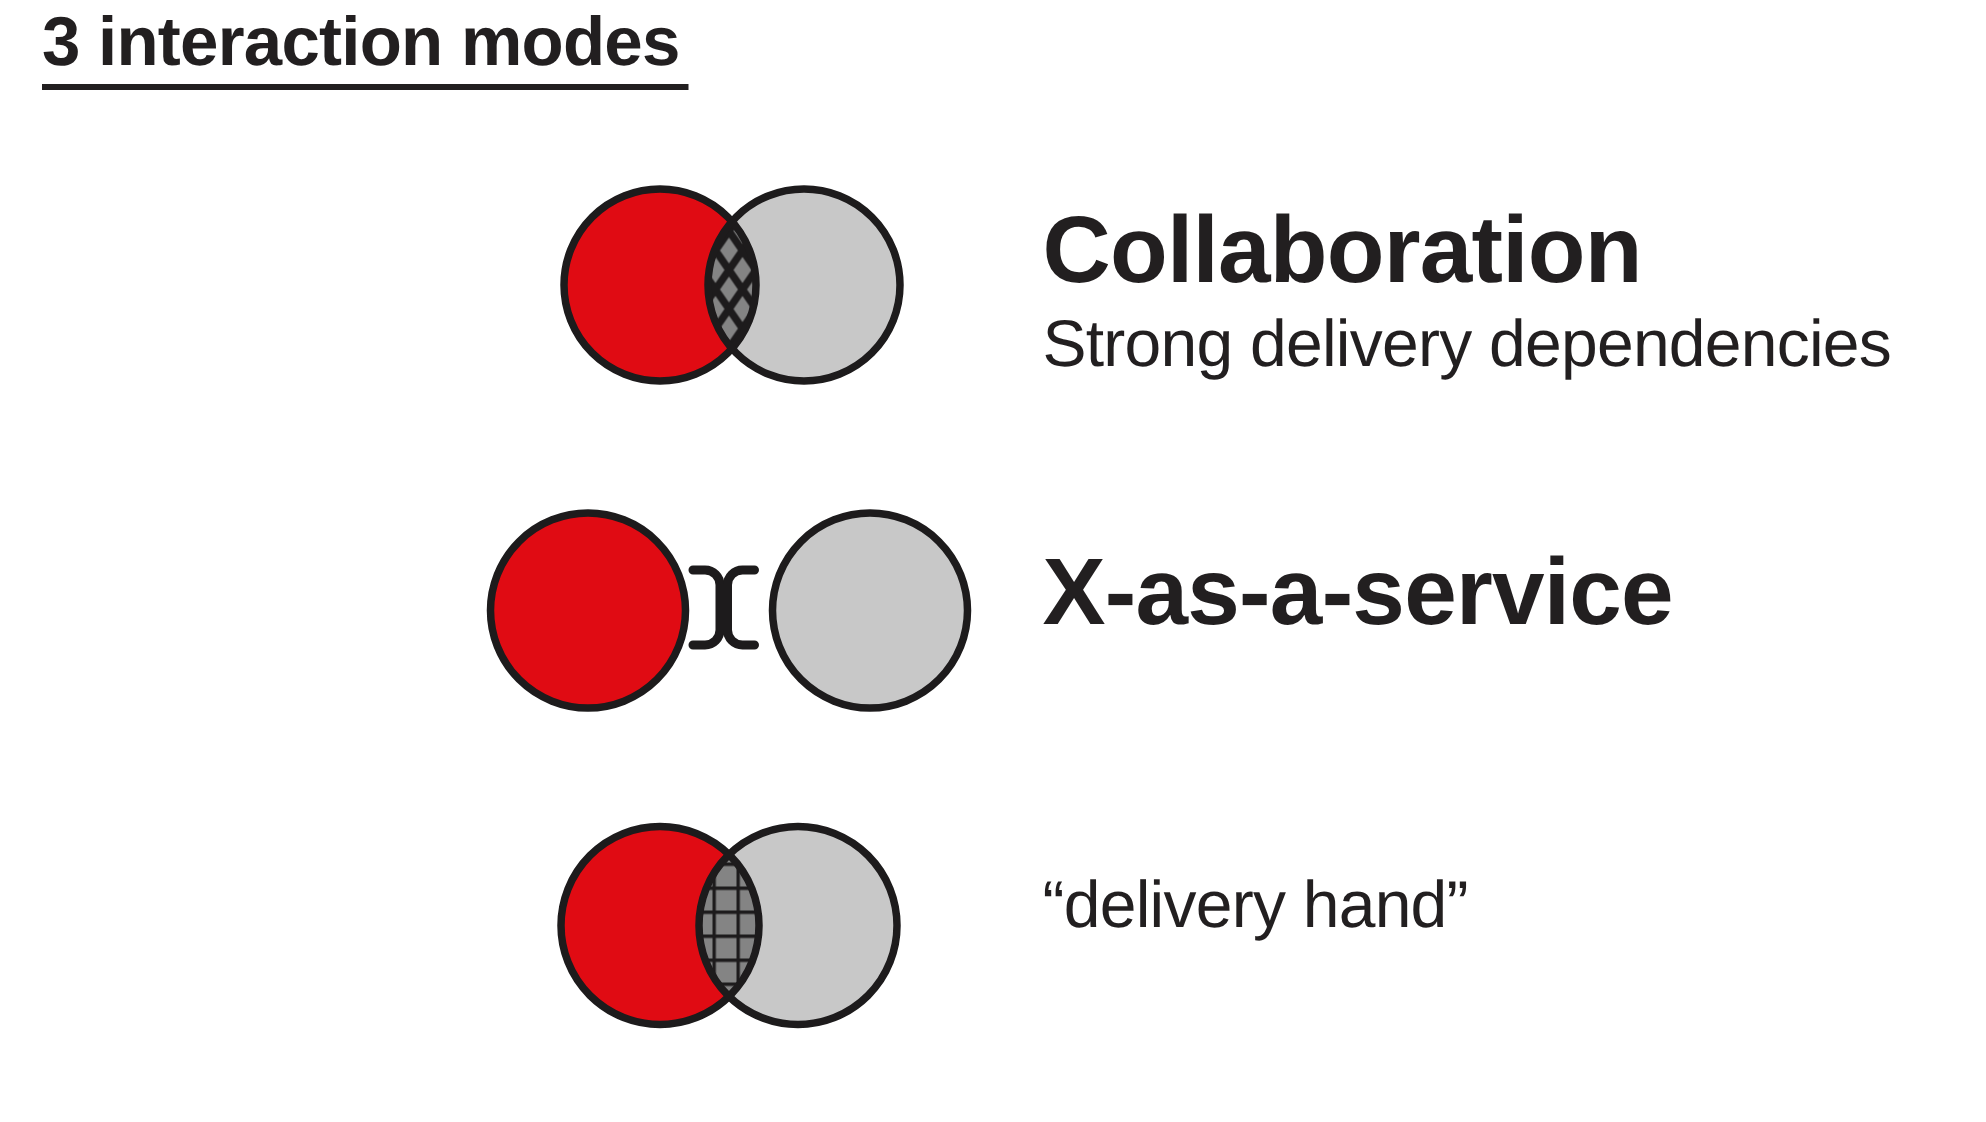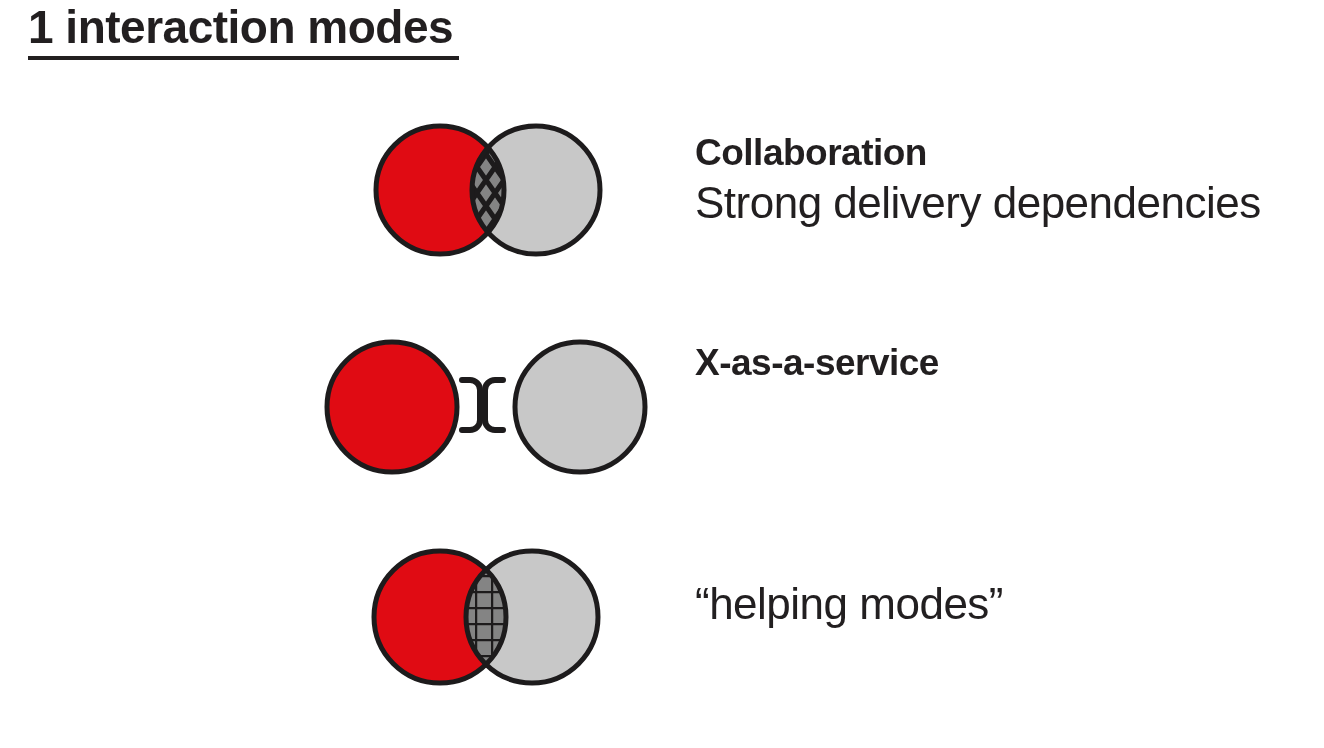--- a/index.html
+++ b/index.html
@@ -44,26 +44,26 @@
   }
   #diagram-collaboration { top: 115px; }
   #diagram-xaas          { top: 332px; }
   #diagram-facilitating  { top: 543px; }
 
   .mode-text {
     position: absolute;
     left: 695px;
   }
   #text-collaboration { top: 134px; }
-  #text-xaas          { top: 344px; }
+  #text-xaas          { top: 362px; }
   #text-facilitating  { top: 574px; }
 
   .mode-text h2 {
     margin: 0;
-    font-size: 37px;
+    font-size: 63px;
     font-weight: 700;
     line-height: 1.05;
     letter-spacing: -0.5px;
     white-space: nowrap;
   }
   .mode-text p {
     margin: 7px 15px 0 0;
     font-size: 44px;
     font-weight: 400;
     line-height: 1.05;
@@ -87,21 +87,21 @@
     stroke-linecap: round;
   }
   .hatch-line { stroke: var(--line-black); stroke-width: 5; }
   .grid-line  { stroke: var(--line-black); stroke-width: 4.5; }
 </style>
 </head>
 <body>
 
 <div class="canvas">
 
-  <h1 class="title">1 interaction modes</h1>
+  <h1 class="title">3 interaction modes</h1>
 
   <svg id="diagram-collaboration" class="diagram" viewBox="0 0 345 150" xmlns="http://www.w3.org/2000/svg" aria-hidden="true">
     <defs>
       <pattern id="hatch1" patternUnits="userSpaceOnUse" width="18" height="26">
         <path class="hatch-line" d="M0,0 L18,26 M18,0 L0,26" fill="none"></path>
       </pattern>
       <clipPath id="clip1">
           <circle cx="125" cy="75" r="64"></circle>
         </clipPath>
     </defs>
@@ -143,16 +143,16 @@
     <circle class="fill-red" cx="125" cy="74" r="66"></circle>
     <circle class="fill-gray" cx="217" cy="74" r="66"></circle>
     <g clip-path="url(#clip3)">
       <circle class="fill-overlap" cx="217" cy="74" r="66"></circle>
       <circle fill="url(#grid3)" cx="217" cy="74" r="66"></circle>
     </g>
     <circle class="ring" cx="125" cy="74" r="66"></circle>
     <circle class="ring" cx="217" cy="74" r="66"></circle>
   </svg>
   <div id="text-facilitating" class="mode-text">
-    <p>“helping modes”</p>
+    <p>“delivery hand”</p>
   </div>
 
 </div>
 
 </body></html>

